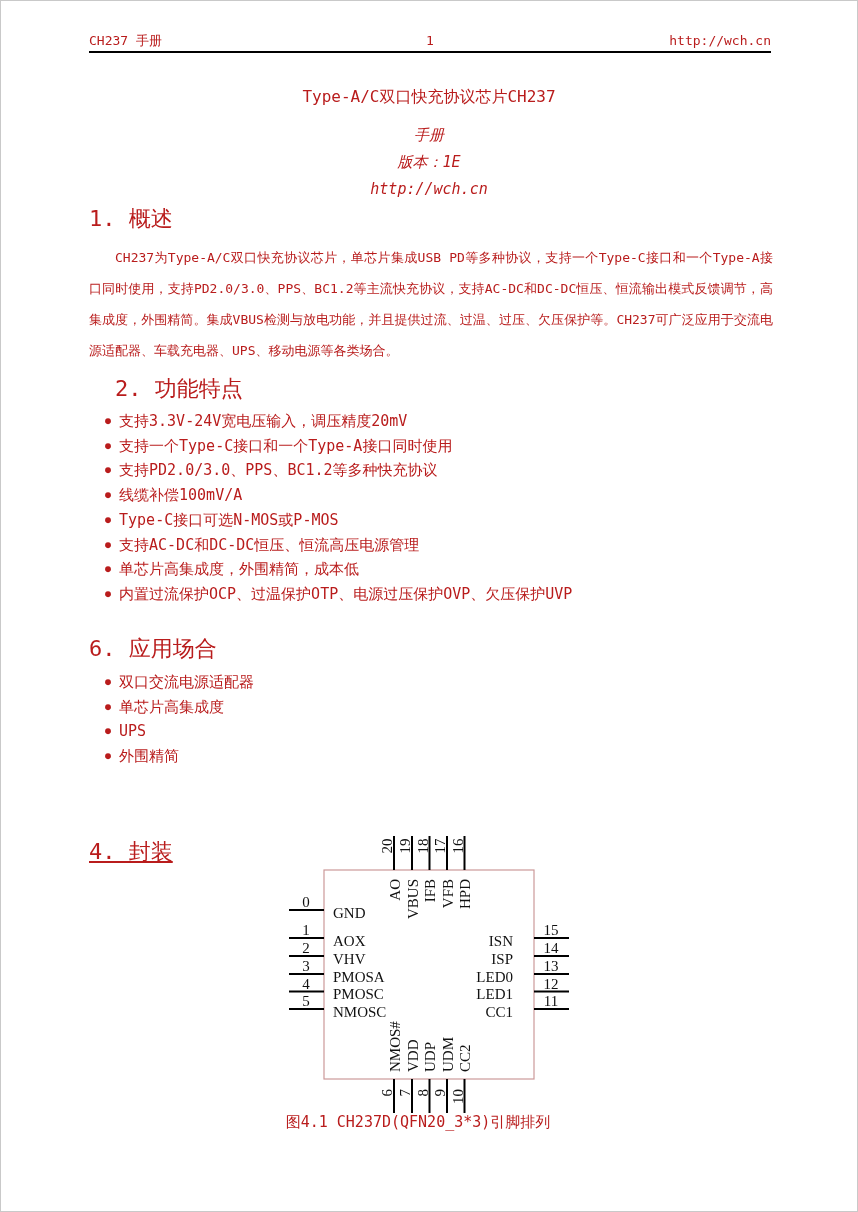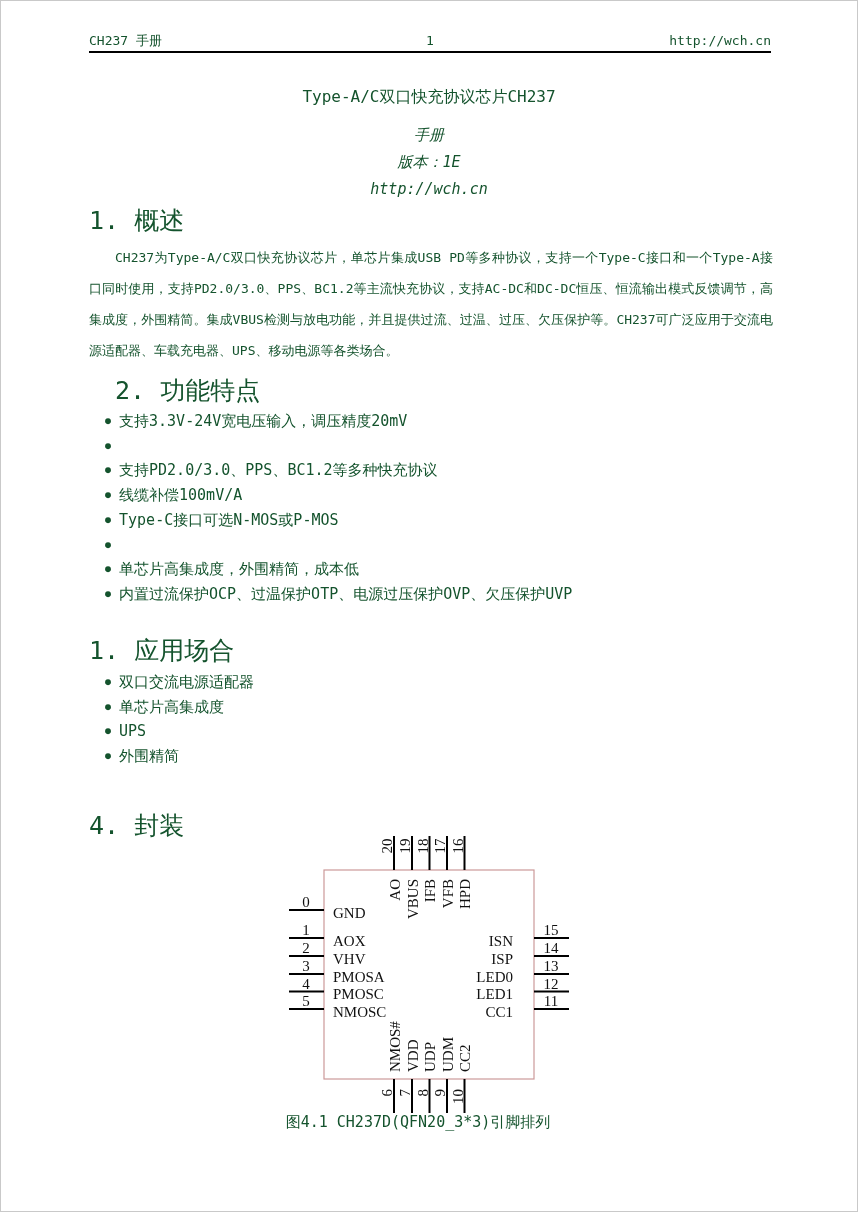--- a/index.html
+++ b/index.html
@@ -1,39 +1,39 @@
 <!DOCTYPE html>
 <html><head>
 <meta charset="utf-8">
 <style>
   html,body { margin:0; padding:0; background:#ffffff; }
   .page {
     position:relative; width:856px; height:1210px; background:#ffffff;
     border:1px solid #c9c9c9; overflow:hidden;
     font-family:"DejaVu Sans Mono","Liberation Mono","DejaVu Sans","Liberation Sans",sans-serif;
-    color:#14532d;
+    color:#b91c1c;
   }
   .header {
     position:absolute; top:31px; left:88px; width:682px;
     display:flex; align-items:baseline; font-size:13px;
   }
   .header .h-left  { flex:1; text-align:left; }
   .header .h-mid   { width:40px; text-align:center; }
   .header .h-right { flex:1; text-align:right; }
   .header-rule { position:absolute; top:50px; left:88px; width:682px; height:2px; background:#000; }
 
   .doc-title { position:absolute; top:86px; left:0; width:100%; text-align:center; font-size:16px; }
   .doc-meta  { position:absolute; top:121px; left:0; width:100%; text-align:center; font-size:15px;font-style:italic; }
   .doc-meta div { line-height:27px; }
 
-  .sec-heading { position:absolute; left:88px; font-size:25px; }
+  .sec-heading { position:absolute; left:88px; font-size:22px; }
   .h-overview { top:203px; }
   .h-features { top:373px;margin-left:26px; }
   .h-apps     { top:633px; }
-  .h-package  { top:808px; }
+  .h-package  { top:836px;text-decoration:underline; }
 
   .overview-para {
     position:absolute; top:241px; left:88px; width:684px;
     font-size:13px; line-height:31px; text-align:justify; text-indent:2em;
   }
 
   ul.dotlist { position:absolute; left:104px; margin:0; padding:0; list-style:none; font-size:15px; }
   .features-list { top:408px; }
   .apps-list     { top:669px; }
   ul.dotlist li { display:flex; align-items:center; line-height:24.7px; white-space:nowrap; }
@@ -68,47 +68,49 @@
   <div class="overview-para">CH237为Type-A/C双口快充协议芯片，单芯片集成USB PD等多种协议，支持一个Type-C接口和一个Type-A接口同时使用，支持PD2.0/3.0、PPS、BC1.2等主流快充协议，支持AC-DC和DC-DC恒压、恒流输出模式反馈调节，高集成度，外围精简。集成VBUS检测与放电功能，并且提供过流、过温、过压、欠压保护等。CH237可广泛应用于交流电源适配器、车载充电器、UPS、移动电源等各类场合。</div>
 
   <div class="sec-heading h-features">2. 功能特点</div>
   <ul class="dotlist features-list">
     <li>
         <span class="bullet">●</span>
         <span>支持3.3V-24V宽电压输入，调压精度20mV</span>
       </li>
     <li>
         <span class="bullet">●</span>
+        <span>支持一个Type-C接口和一个Type-A接口同时使用</span>
       </li>
     <li>
         <span class="bullet">●</span>
         <span>支持PD2.0/3.0、PPS、BC1.2等多种快充协议</span>
       </li>
     <li>
         <span class="bullet">●</span>
         <span>线缆补偿100mV/A</span>
       </li>
     <li>
         <span class="bullet">●</span>
         <span>Type-C接口可选N-MOS或P-MOS</span>
       </li>
     <li>
         <span class="bullet">●</span>
+        <span>支持AC-DC和DC-DC恒压、恒流高压电源管理</span>
       </li>
     <li>
         <span class="bullet">●</span>
         <span>单芯片高集成度，外围精简，成本低</span>
       </li>
     <li>
         <span class="bullet">●</span>
         <span>内置过流保护OCP、过温保护OTP、电源过压保护OVP、欠压保护UVP</span>
       </li>
   </ul>
 
-  <div class="sec-heading h-apps">1. 应用场合</div>
+  <div class="sec-heading h-apps">6. 应用场合</div>
   <ul class="dotlist apps-list">
     <li>
         <span class="bullet">●</span>
         <span>双口交流电源适配器</span>
       </li>
     <li>
         <span class="bullet">●</span>
         <span>单芯片高集成度</span>
       </li>
     <li>

